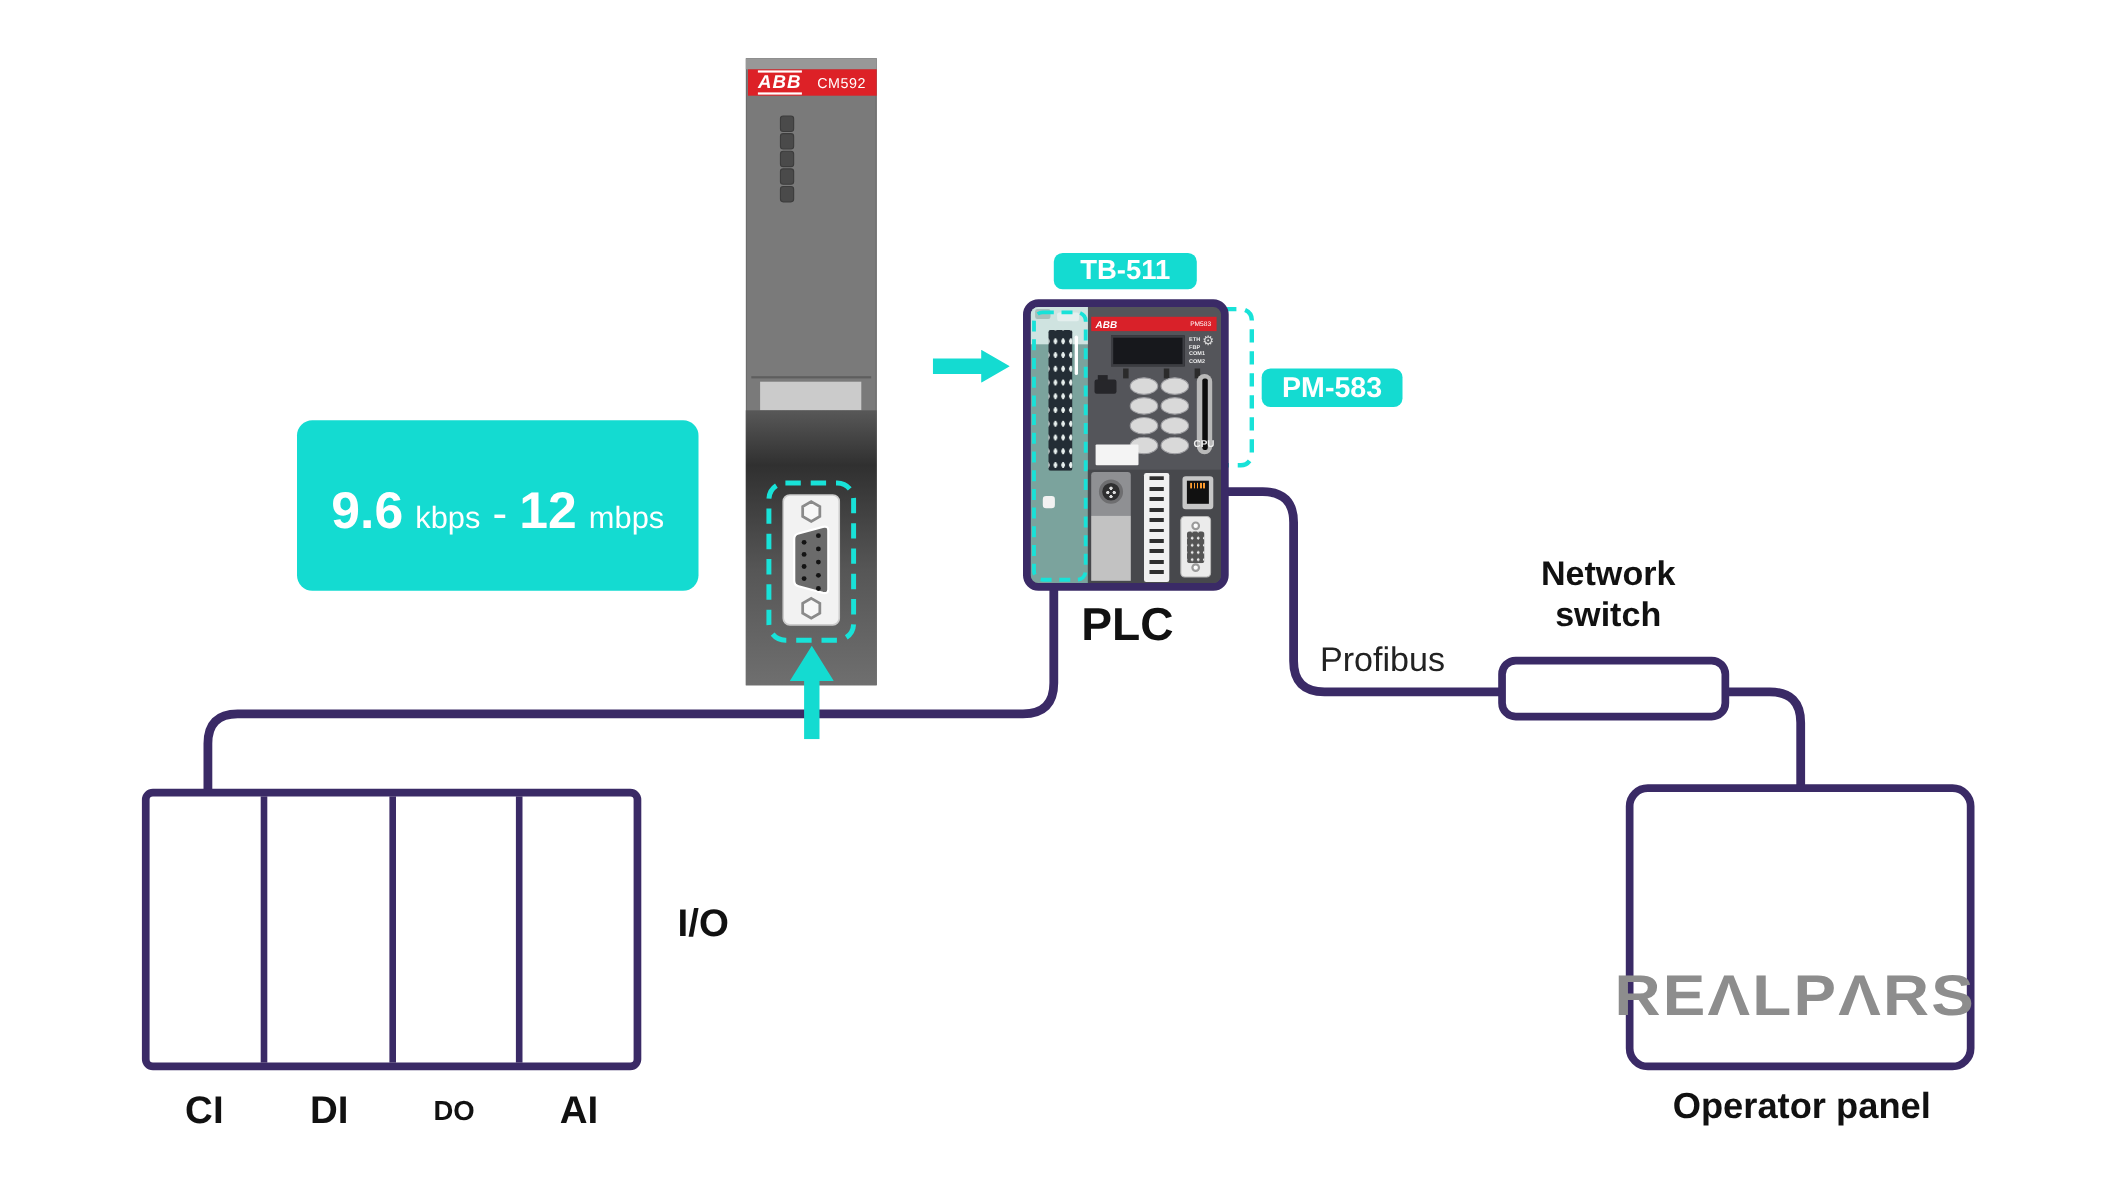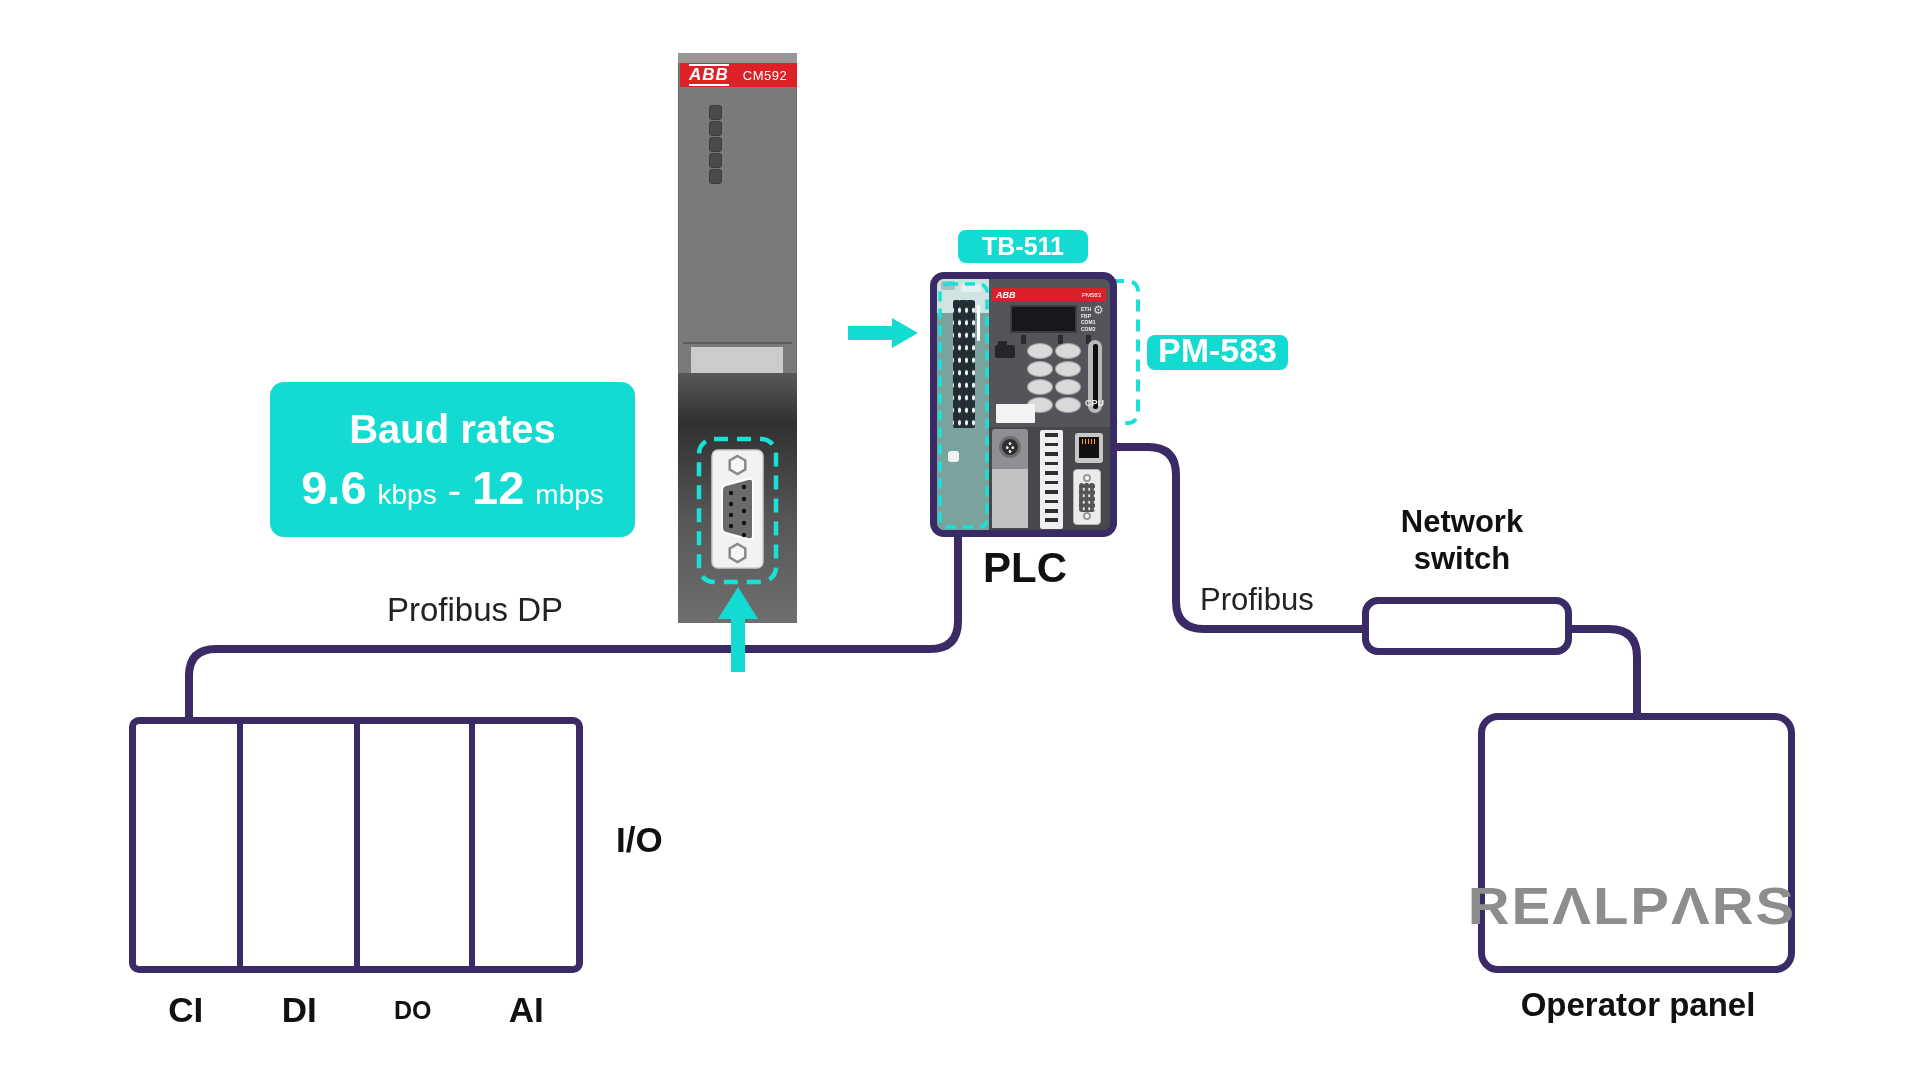--- a/index.html
+++ b/index.html
@@ -140,31 +140,29 @@
     <svg class="abs dash-svg" style="left:18px;top:383px;" width="84" height="150">
       <rect x="3" y="3" width="77" height="143" rx="15" fill="none" stroke="#18e2d8" stroke-width="4.5" stroke-dasharray="14 9"></rect>
     </svg>
   </div>
 
   <svg class="abs" style="left:718px;top:587px;z-index:3;" width="40" height="85">
     <polygon points="20,0 40,32 27,32 27,85 13,85 13,32 0,32" fill="#14dbd1"></polygon>
   </svg>
 
   <div class="abs tag" style="left:270px;top:382px;width:365px;height:155px;border-radius:14px;flex-direction:column;">
-    <div style="font-size:40px;font-weight:700;margin-top:2px;">Baud rates</div>
     <div style="display:flex;align-items:baseline;gap:11px;margin-top:8px;">
       <span style="font-size:47px;font-weight:700;">9.6</span>
       <span style="font-size:28px;font-weight:400;">kbps</span>
       <span style="font-size:40px;font-weight:400;">-</span>
       <span style="font-size:47px;font-weight:700;">12</span>
       <span style="font-size:28px;font-weight:400;">mbps</span>
     </div>
   </div>
 
-  <div class="abs txt light center" style="left:350px;top:592px;width:250px;height:36px;font-size:33px;">Profibus DP</div>
 
   <div class="abs tag" style="left:958px;top:230px;width:130px;height:33px;font-size:25px;">
     <span>TB-511</span>
   </div>
 
   <svg class="abs" style="left:848px;top:318px;z-index:3;" width="70" height="30">
     <polygon points="0,8 44,8 44,0 70,15 44,30 44,22 0,22" fill="#14dbd1"></polygon>
   </svg>
 
   <svg class="abs dash-svg" style="left:1000px;top:279px;z-index:1;" width="142" height="148">
@@ -228,21 +226,21 @@
           <b></b>
         </div>
       <div class="abs db9s">
         <u style="top:4px;"></u>
           <i></i>
           <u style="bottom:4px;"></u>
       </div>
     </div>
   </div>
 
-  <div class="abs tag" style="left:1147px;top:335px;width:141px;height:35px;font-size:34px;align-items:flex-end;">
+  <div class="abs tag" style="left:1147px;top:335px;width:128px;height:35px;font-size:26px;">
     <span>PM-583</span>
   </div>
 
   <div class="abs bold center" style="left:930px;top:546px;width:190px;height:44px;font-size:42px;">PLC</div>
 
   <div class="abs pbox" style="left:129px;top:717px;width:454px;height:256px;border-radius:10px;">
     <div class="abs io-divider" style="left:101px;"></div>
     <div class="abs io-divider" style="left:218px;"></div>
     <div class="abs io-divider" style="left:333px;"></div>
   </div>

